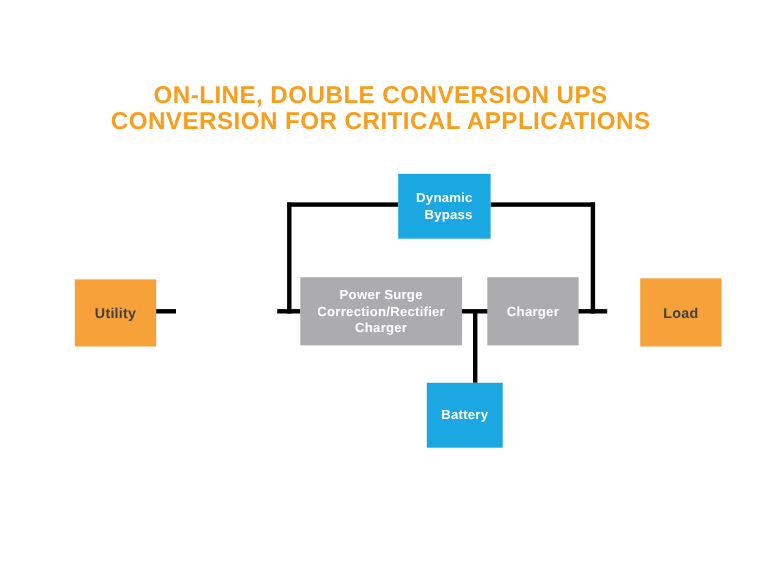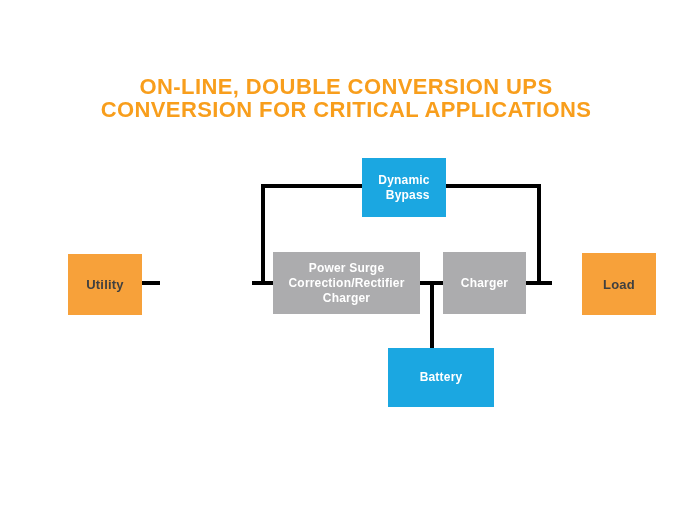--- a/index.html
+++ b/index.html
@@ -62,21 +62,21 @@
     background: var(--connector-black, #000000);
   }
 
   
   #node-utility  { left: 68px;  top: 254px; width: 74px;  height: 61px; }
   #node-surge    { left: 158px; top: 252px; width: 94px;  height: 64px; }
   #node-pfc      { left: 273px; top: 252px; width: 147px; height: 62px; }
   #node-inverter { left: 443px; top: 252px; width: 83px;  height: 62px; }
   #node-load     { left: 550px; top: 253px; width: 74px;  height: 62px; margin-left: 32px; }
   #node-bypass   { left: 362px; top: 158px; width: 84px;  height: 59px; }
-  #node-battery  { left: 388px; top: 348px; width: 106px;  height: 59px; }
+  #node-battery  { left: 388px; top: 348px; width: 69px;  height: 59px; }
 
   
   #c-utility-surge  { left: 140px; top: 281px; width: 20px;  height: 4px; }
   #c-surge-pfc      { left: 252px; top: 281px; width: 21px;  height: 4px; }
   #c-pfc-inverter   { left: 418px; top: 281px; width: 27px;  height: 4px; }
   #c-inverter-load  { left: 524px; top: 281px; width: 28px;  height: 4px; }
   #c-bypass-left-h  { left: 261px; top: 184px; width: 101px; height: 4px; }
   #c-bypass-right-h { left: 446px; top: 184px; width: 95px;  height: 4px; }
   #c-bypass-left-v  { left: 261px; top: 184px; width: 4px;   height: 101px; }
   #c-bypass-right-v { left: 537px; top: 184px; width: 4px;   height: 101px; }

